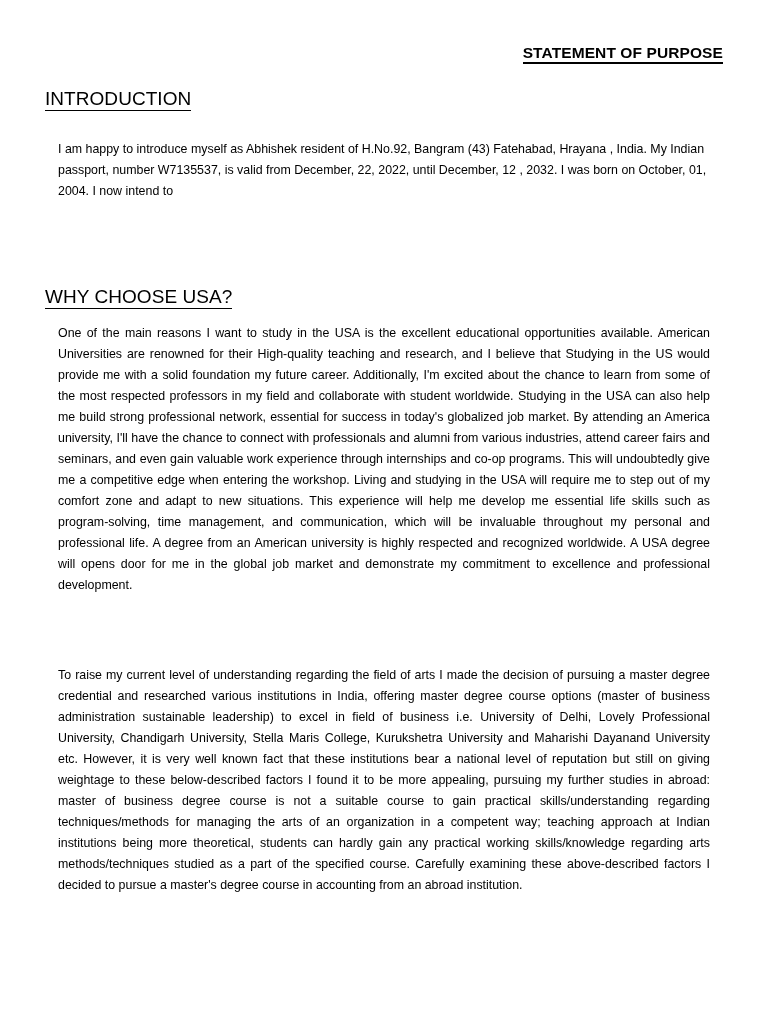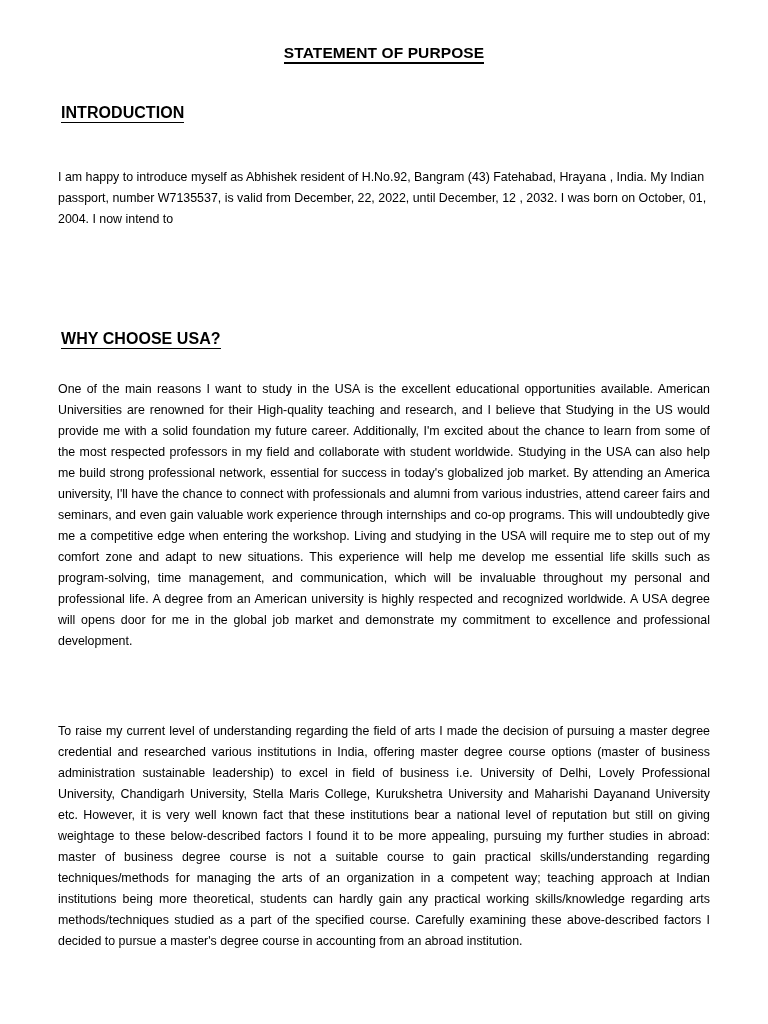--- a/index.html
+++ b/index.html
@@ -19,35 +19,35 @@
     box-sizing: border-box;
     overflow: hidden;
   }
   .content {
     position: absolute;
     left: 45px;
     top: 0;
     width: 678px;
   }
   .doc-title {
-    text-align: center;
+    text-align: right;
     font-size: 15.5px;
     font-weight: bold;
     letter-spacing: 0.1px;
     margin: 0;
     padding-top: 44px;
   }
   .doc-title span {
     border-bottom: 2px solid #000;
     padding-bottom: 1px;
   }
   .section-heading {
-    font-size: 16px;
-    font-weight: bold;
-    margin: 16px;
+    font-size: 19px;
+    font-weight: normal;
+    margin: 0;
     letter-spacing: 0.05px;
     white-space: pre;
   }
   .section-heading span {
     border-bottom: 1.6px solid #000;
     padding-bottom: 0.5px;
     white-space: pre;
   }
   p.body-text {
     font-size: 12.4px;

